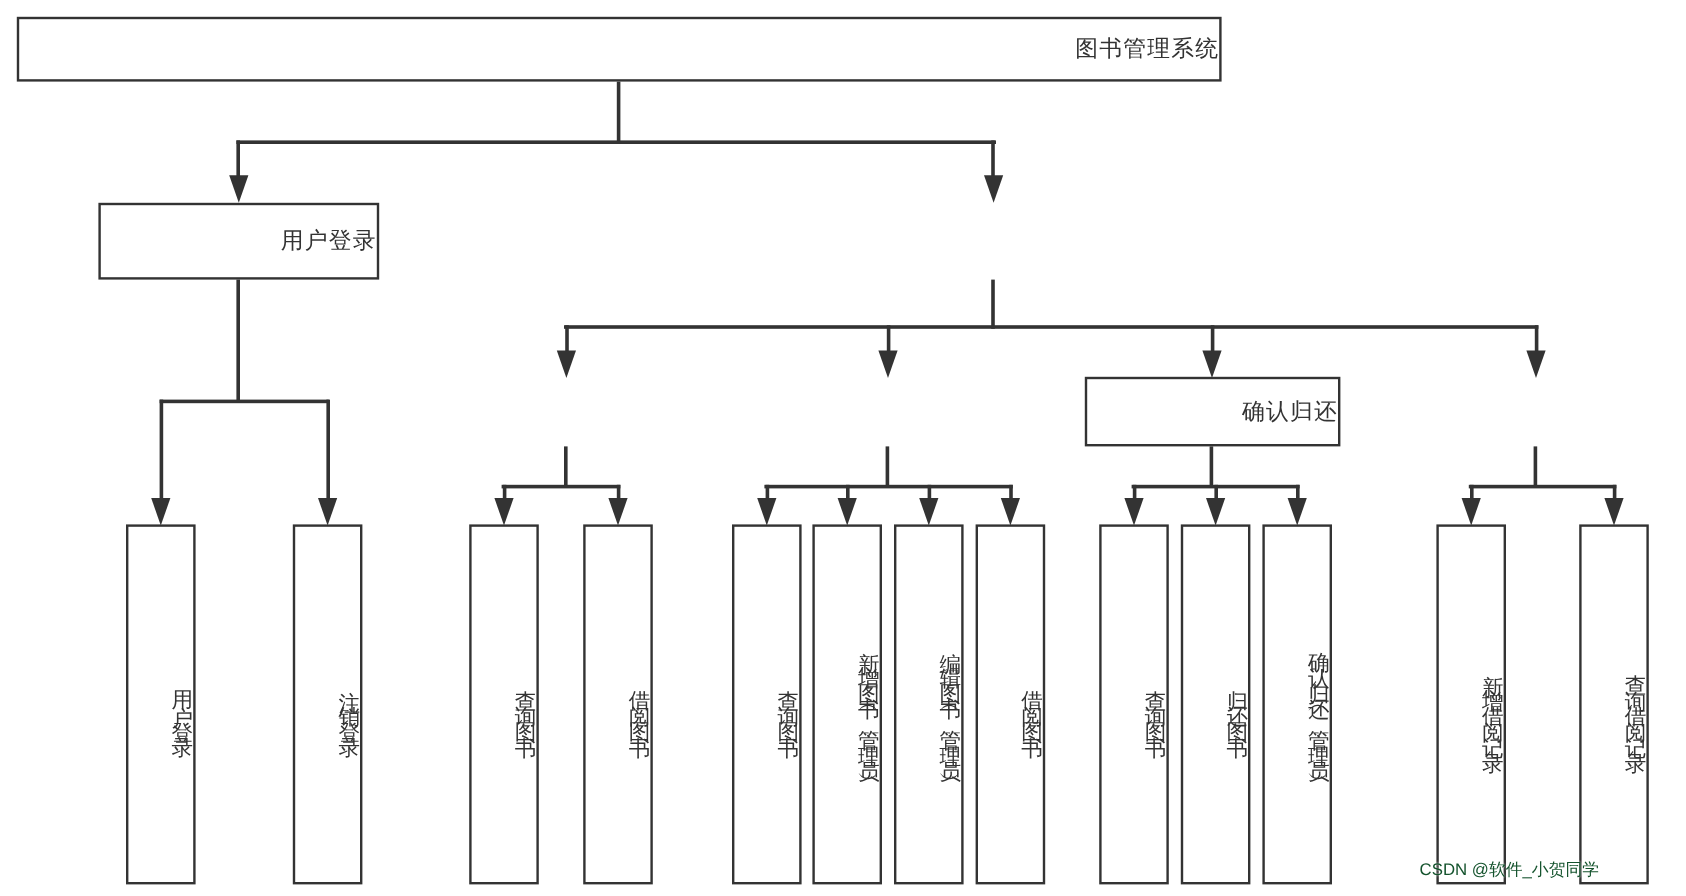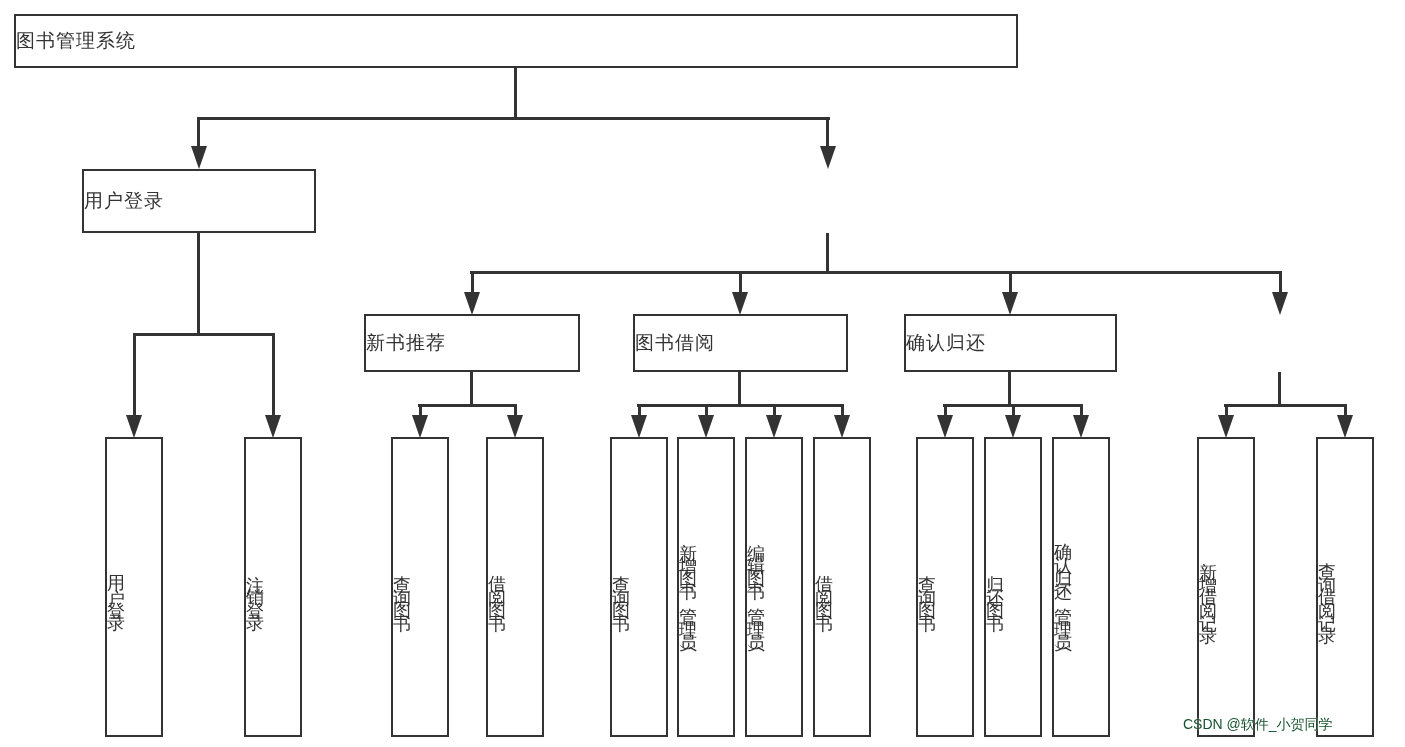--- a/index.html
+++ b/index.html
@@ -2,21 +2,21 @@
 <html><head>
 <meta charset="utf-8">
 <style>
   html,body{margin:0;padding:0;background:#ffffff;}
   .canvas{
     position:relative;width:1405px;height:747px;background:#ffffff;
     font-family:"Liberation Sans",sans-serif;color:#333333;overflow:hidden;
   }
   .box{
     position:absolute;border:2px solid #333333;background:#ffffff;
-    display:flex;align-items:center;justify-content:flex-start;box-sizing:border-box;
+    display:flex;align-items:center;justify-content:flex-end;box-sizing:border-box;
   }
   .h-label{font-size:19px;letter-spacing:1px;white-space:nowrap;}
   .v-label{
     writing-mode:vertical-rl;text-orientation:mixed;
     font-size:18px;letter-spacing:13px;line-height:1;white-space:nowrap;
   }
   .line{position:absolute;background:#333333;}
   .arrow{
     position:absolute;width:0;height:0;
     border-left:8px solid transparent;border-right:8px solid transparent;
@@ -34,27 +34,21 @@
 
   <div class="box" style="left:14px;top:14px;width:1004px;height:54px">
     <span class="h-label">图书管理系统</span>
   </div>
 
   <div class="box" style="left:82px;top:169px;width:234px;height:64px">
     <span class="h-label">用户登录</span>
   </div>
 
 
-  <div class="box" style="left:364px;top:314px;width:216px;height:58px">
-    <span class="h-label">新书推荐</span>
-  </div>
 
-  <div class="box" style="left:633px;top:314px;width:215px;height:58px">
-    <span class="h-label">图书借阅</span>
-  </div>
 
   <div class="box" style="left:904px;top:314px;width:213px;height:58px">
     <span class="h-label">确认归还</span>
   </div>
 
 
   <div class="box" style="left:105px;top:437px;width:58px;height:300px">
     <span class="v-label">用户登录</span>
   </div>
   <div class="box" style="left:244px;top:437px;width:58px;height:300px">

